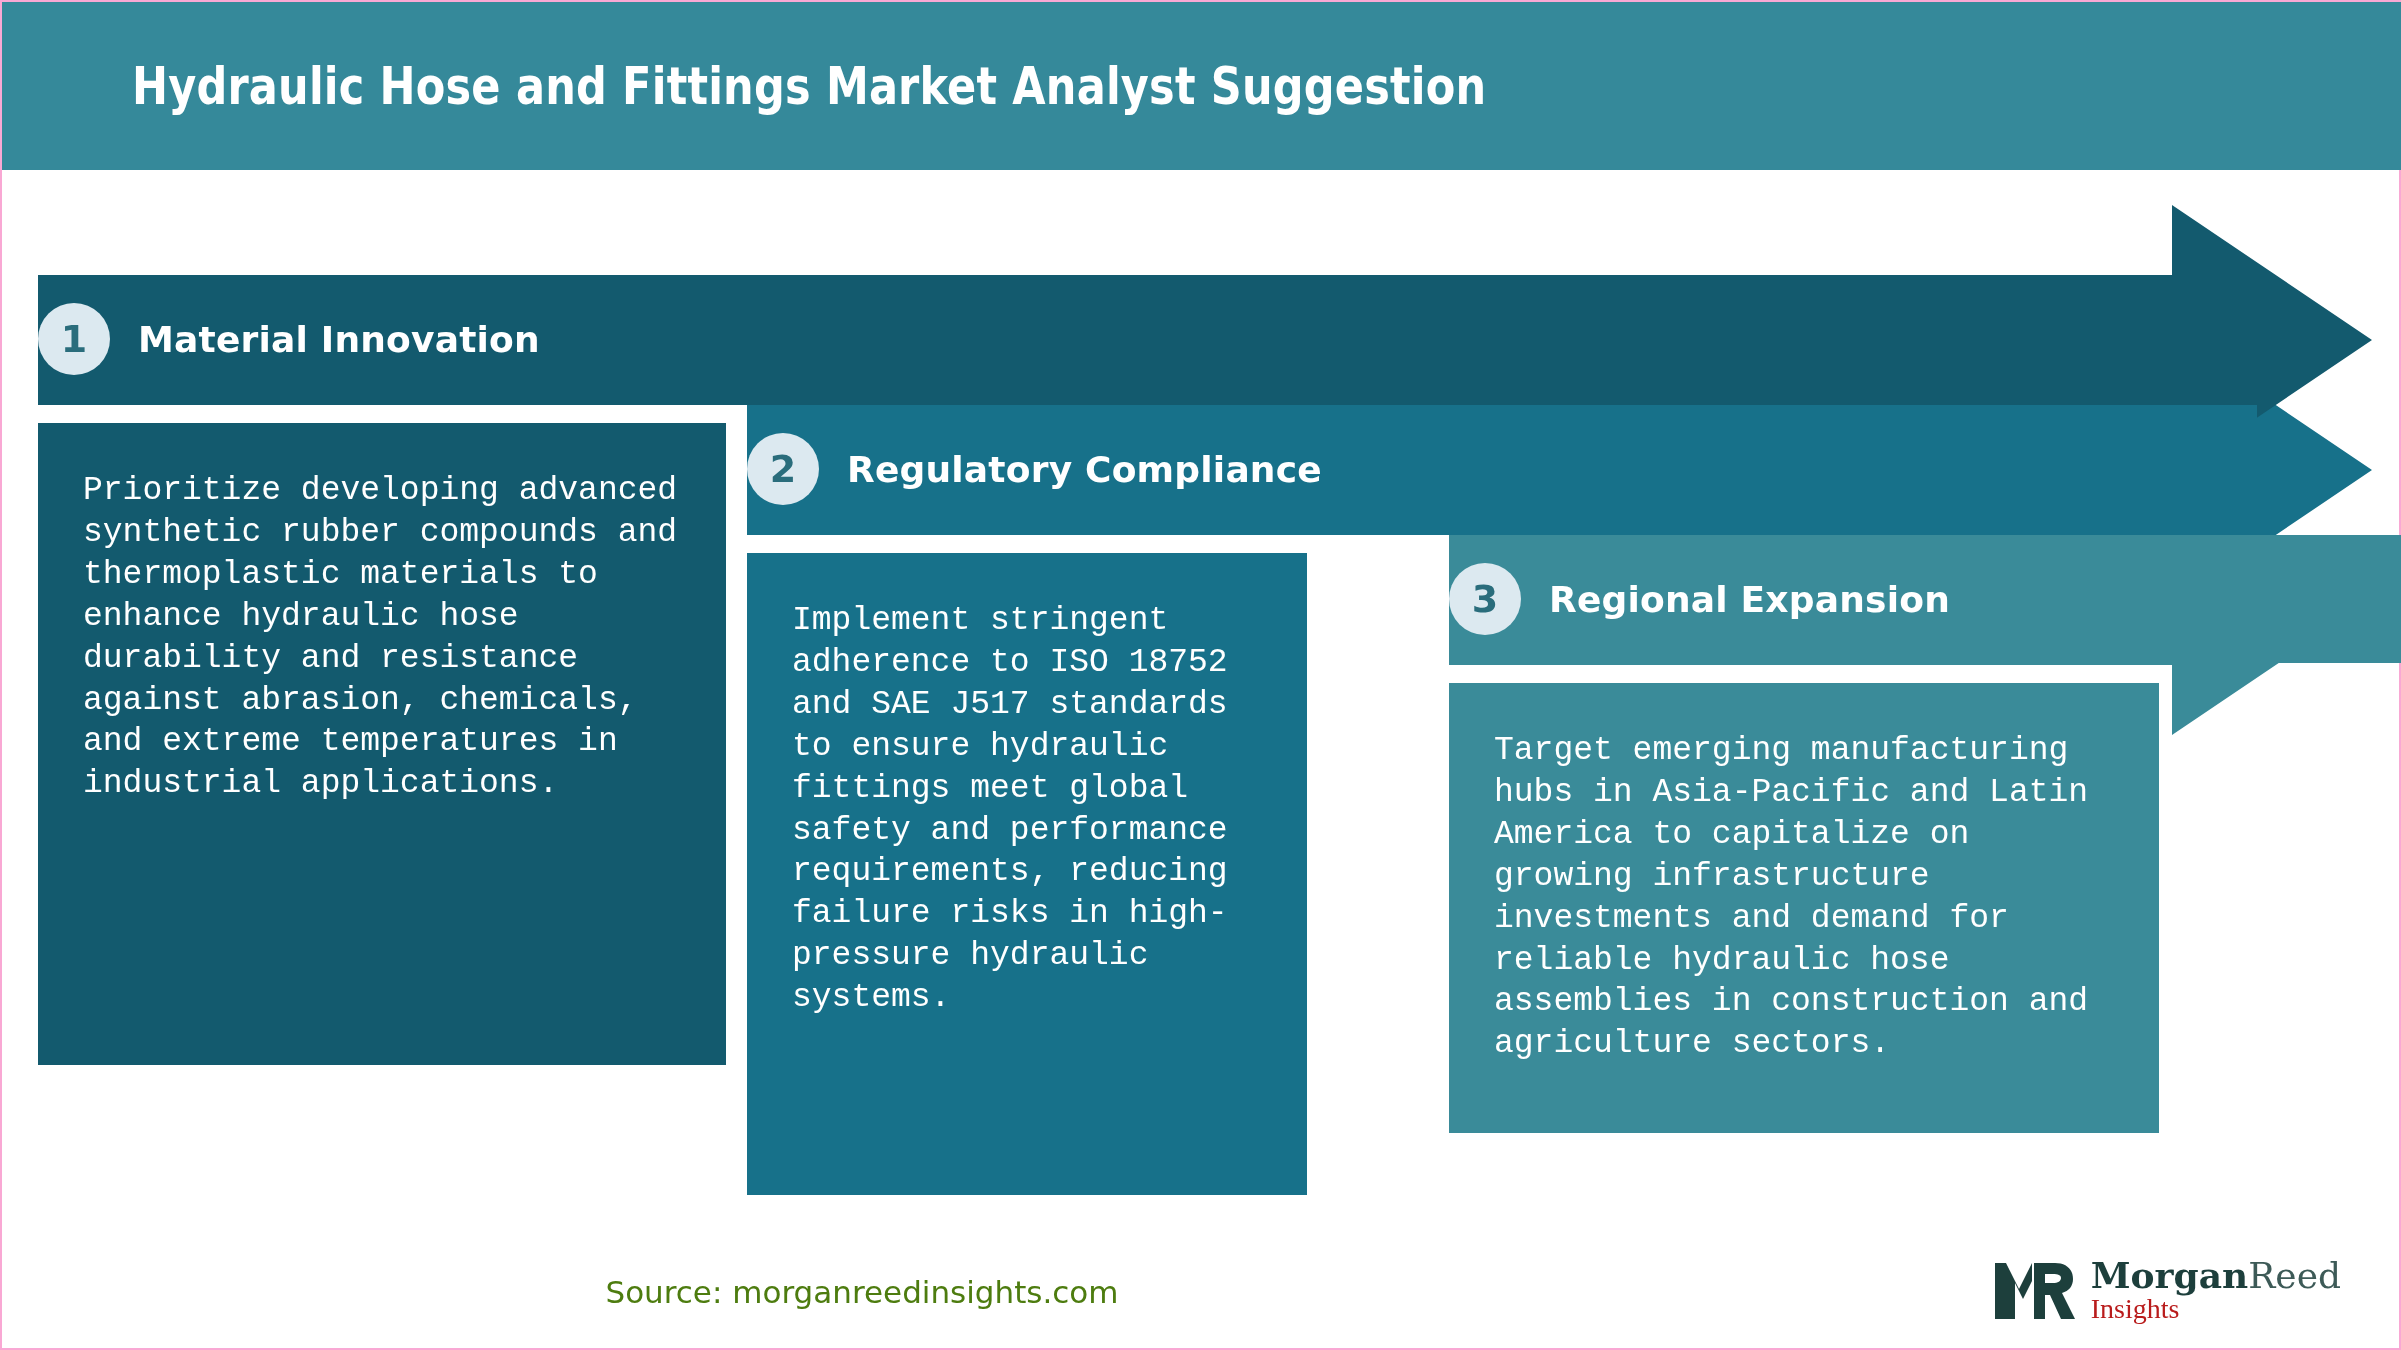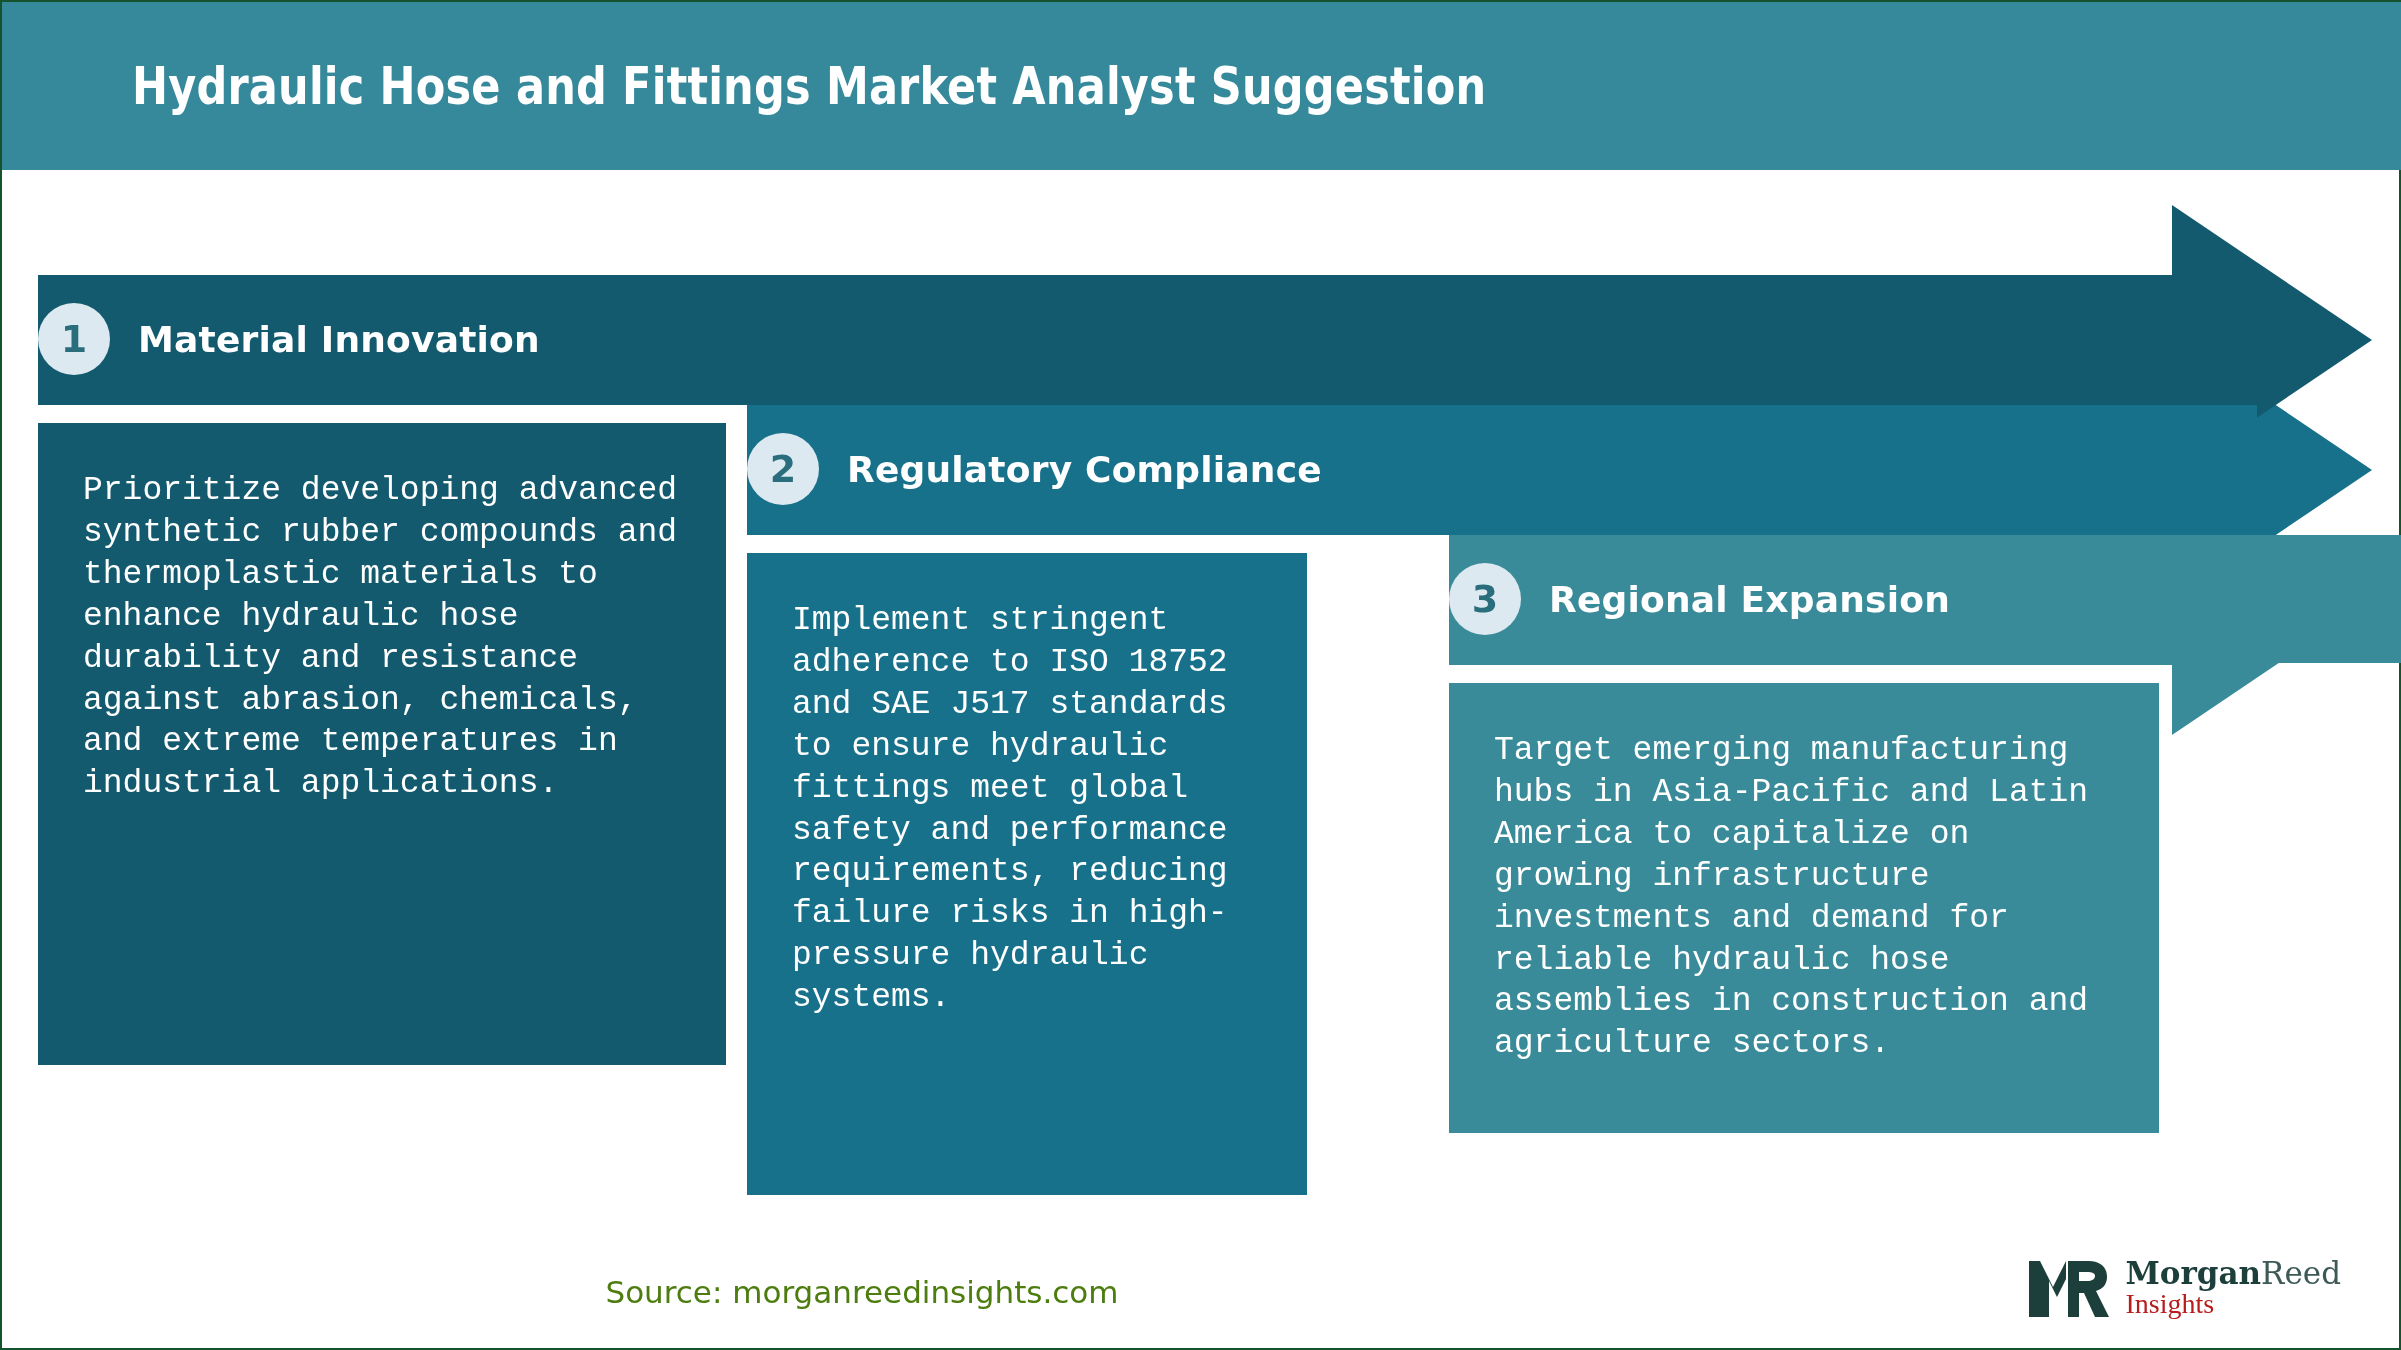--- a/index.html
+++ b/index.html
@@ -6,21 +6,21 @@
   body{
     width:2401px;height:1350px;
     background:#ffffff;
     font-family:"Liberation Sans", sans-serif;
     overflow:hidden;
     position:relative;
   }
   #page{
     position:absolute;inset:0;
     background:#fff;
-    border:2px solid #14532d;
+    border:2px solid #f9a8d4;
     box-sizing:border-box;
   }
 
   
   .header{
     position:absolute;left:0;top:0;width:2401px;height:168px;
     background:#35899a;
     overflow:hidden;
   }
   .header-title{
@@ -94,21 +94,21 @@
     color:#4d7c0f;
     font-size:31px;
     font-family:"DejaVu Sans","Liberation Sans",sans-serif;
   }
   .logo{
     position:absolute;right:58px;top:1255px;
     display:flex;align-items:center;gap:14px;
   }
   .logo-mark{width:84px;height:62px;flex:0 0 auto;}
   .logo-text{display:flex;flex-direction:column;line-height:1.02;}
-  .logo-row1{font-size:31px;font-weight:700;color:#1d3f3c;
+  .logo-row1{font-size:36px;font-weight:700;color:#1d3f3c;
     font-family:"DejaVu Serif","Liberation Serif",serif;white-space:nowrap;}
   .logo-row1 .reed{font-weight:400;color:#3d5a57;}
   .logo-row2{font-size:28px;font-weight:400;color:#b91c1c;
     font-family:Liberation Serif, serif;}
 </style>
 </head>
 <body>
 
 <div id="page">
 

